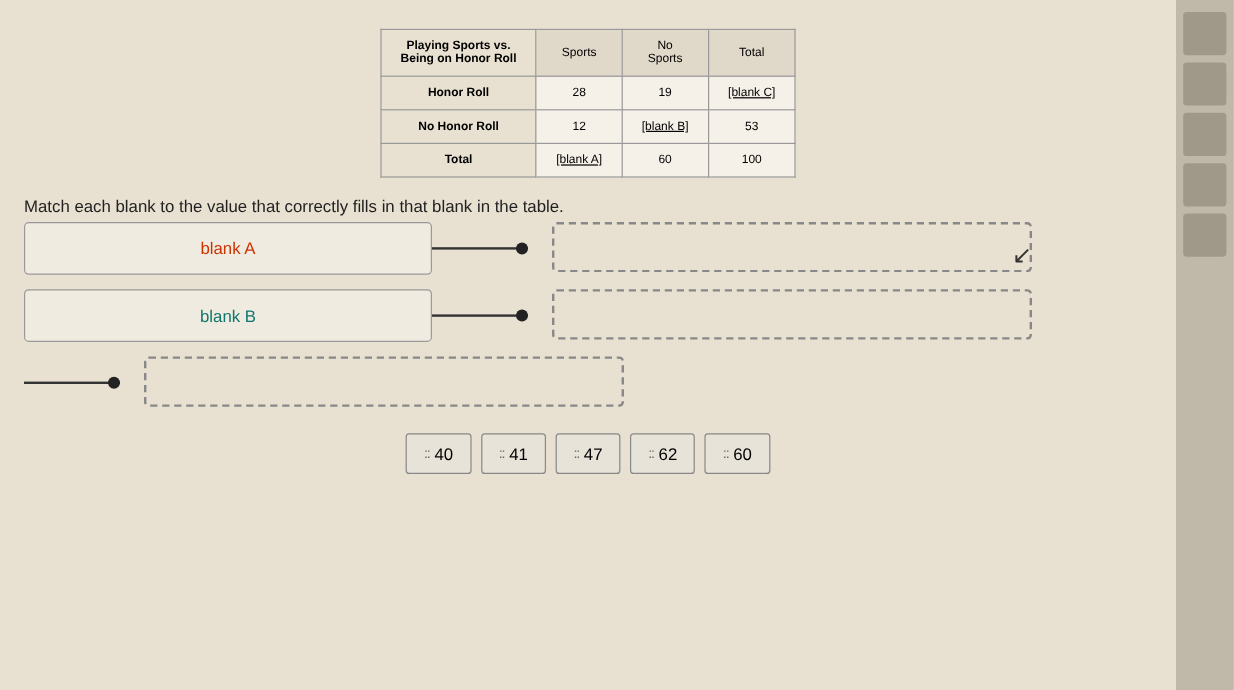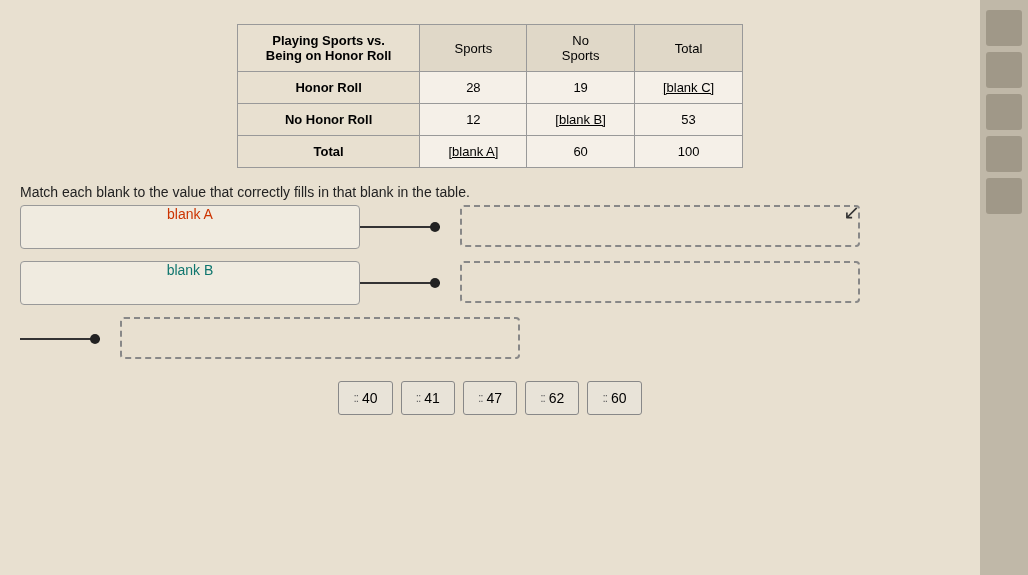--- a/index.html
+++ b/index.html
@@ -53,23 +53,23 @@
     }
 
     table {
       border-collapse: collapse;
       background: #f5f0e8;
       border: 1px solid #999;
     }
 
     table th, table td {
       border: 1px solid #999;
-      padding: 8px 28px;
+      padding: 8px 16px;
       text-align: center;
-      font-size: 13px;
+      font-size: 10px;
     }
 
     table th {
       background: #e0d8c8;
       font-weight: normal;
     }
 
     .row-header {
       text-align: center;
       font-weight: bold;
@@ -103,20 +103,21 @@
       gap: 0;
     }
 
     .match-label-box {
       width: 340px;
       height: 44px;
       background: #f0ebe0;
       border: 1.5px solid #999;
       border-radius: 4px;
       display: flex;
+      align-items: center;
       justify-content: center;
       font-size: 14px;
       position: relative;
     }
 
     .blank-a { color: #cc3300; }
     .blank-b { color: #0f766e; }
     .blank-c { color: #333; }
 
     .connector {

